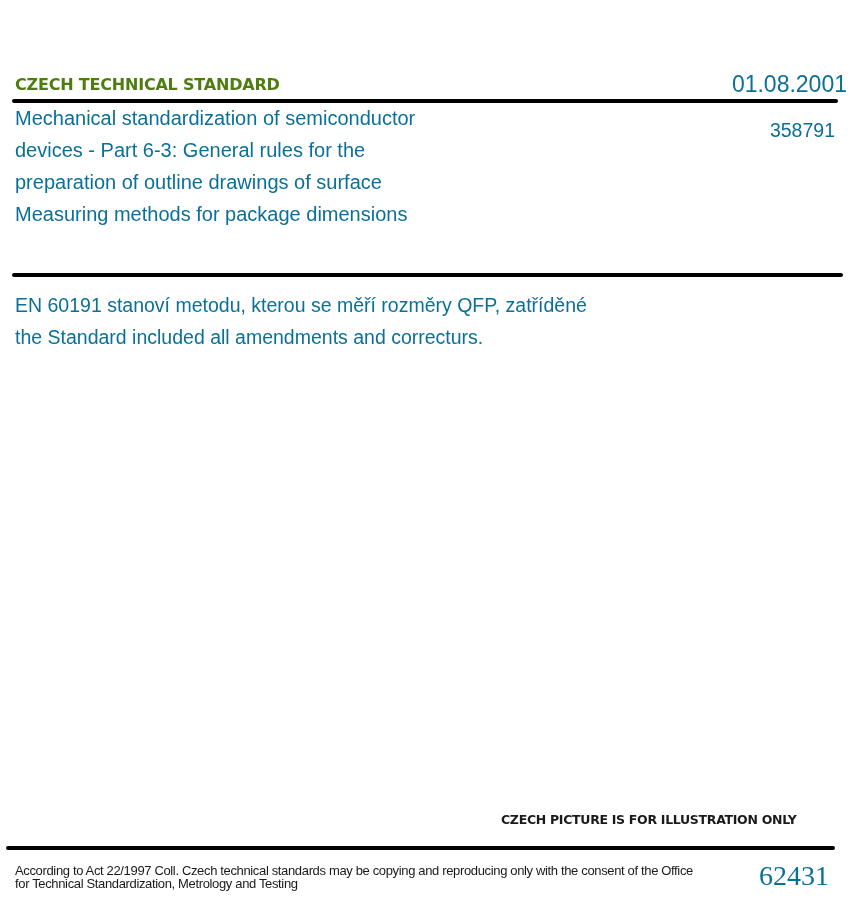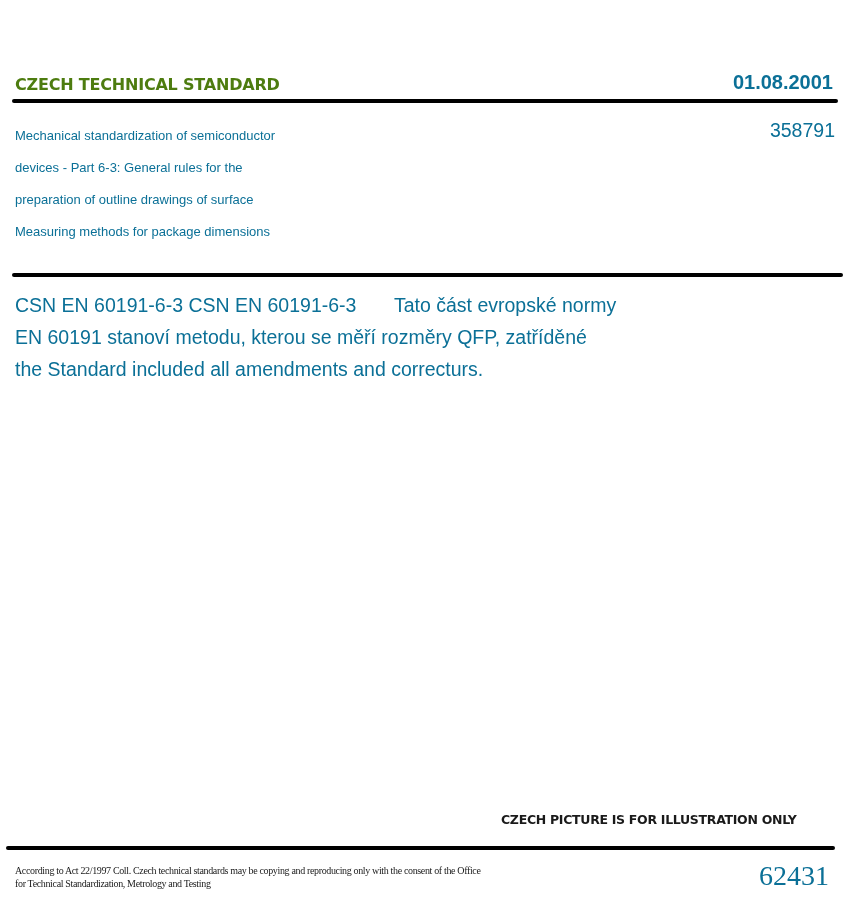--- a/index.html
+++ b/index.html
@@ -25,30 +25,29 @@
     .header-label {
       left: 15px;
       top: 75px;
       font-family: "DejaVu Sans", sans-serif;
       font-weight: bold;
       font-size: 16px;
       letter-spacing: -0.2px;
       color: #4d7c0f;
     }
     .date {
-      right: 32px;
+      right: 18px;
       top: 71px;
-      font-size: 20px;
-      font-weight: bold;
+      font-size: 23px;
     }
     .title-block {
       left: 15px;
-      top: 120px;
+      top: 102px;
       width: 470px;
-      font-size: 13px;
+      font-size: 20px;
       line-height: 32px;
     }
     .title-line { display: block; white-space: nowrap; }
     .std-code {
       right: 30px;
       top: 114px;
       font-size: 19.5px;
       line-height: 32px;
       text-align: right;
     }
@@ -66,22 +65,22 @@
       top: 812px;
       font-family: "DejaVu Sans", sans-serif;
       font-weight: bold;
       font-size: 12.5px;
       letter-spacing: -0.3px;
       color: #1a1a1a;
     }
     .legal {
       left: 15px;
       top: 864px;
-      font-family: Liberation Serif, serif;
-      font-size: 10px;
+      font-family: Liberation Sans, sans-serif;
+      font-size: 13px;
       line-height: 13px;
       letter-spacing: -0.35px;
       color: #1a1a1a;
     }
     .legal span { display: block; white-space: nowrap; }
     .doc-number {
       right: 36px;
       top: 860px;
       font-size: 28px;
       font-family: Liberation Serif, serif;
@@ -99,21 +98,20 @@
   <span class="title-line">devices - Part 6-3: General rules for the</span>
   <span class="title-line">preparation of outline drawings of surface</span>
   <span class="title-line">Measuring methods for package dimensions</span>
 </div>
 <div class="abs std-code teal">
   <span>358791</span>
 </div>
 <div class="rule" style="left:12px; top:273px; width:831px;"></div>
 
 <div class="abs desc-block teal">
-  <span class="desc-line">CSN EN 60191-6-3 CSN EN 60191-6-3       Tato část evropské normy</span>
   <span class="desc-line">EN 60191 stanoví metodu, kterou se měří rozměry QFP, zatříděné</span>
   <span class="desc-line">the Standard included all amendments and correcturs.</span>
 </div>
 
 <div class="abs illustration-note">CZECH PICTURE IS FOR ILLUSTRATION ONLY</div>
 <div class="rule" style="left:6px; top:846px; width:829px;"></div>
 <div class="abs legal">
   <span>According to Act 22/1997 Coll. Czech technical standards may be copying and reproducing only with the consent of the Office</span>
   <span>for Technical Standardization, Metrology and Testing</span>
 </div>

